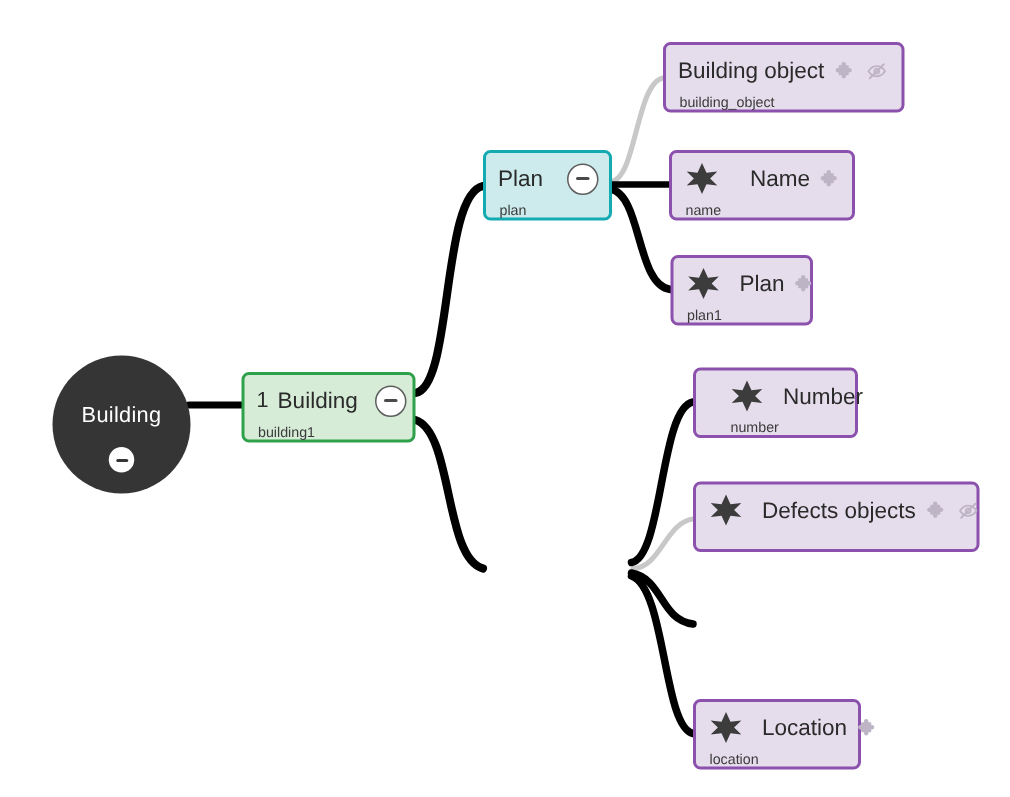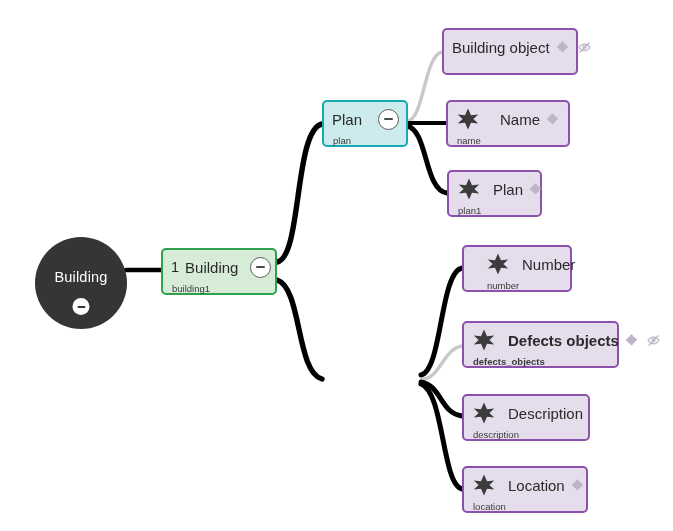--- a/index.html
+++ b/index.html
@@ -191,32 +191,33 @@
       <span class="title">Plan</span>
       <span class="spacer"></span>
       <span class="collapse-btn">
           <span class="bar"></span>
         </span>
     </div>
     <div class="sub">plan</div>
   </div>
 
 
-  <div class="node card purple" style="left:442px; top:28px; width:136px; height:47px;">
+  <div class="node card purple" style="left:442px; top:28px; width:161px; height:47px;">
     <div class="title-row">
       <span class="title">Building object</span>
       <svg class="puzzle-icon" width="15" height="15" viewBox="0 0 24 24">
         <path fill="#bdb4c6" d="M10.3 2.2c1.3 0 2.4 1 2.4 2.3 0 .4-.1.7-.3 1h2.4c.5 0 .9.4.9.9v2.4c.3-.2.6-.3 1-.3 1.3 0 2.3 1.1 2.3 2.4s-1 2.4-2.3 2.4c-.4 0-.7-.1-1-.3v2.4c0 .5-.4.9-.9.9h-2.3c.2.3.3.6.3 1 0 1.3-1.1 2.3-2.4 2.3s-2.4-1-2.4-2.3c0-.4.1-.7.3-1H5.9c-.5 0-.9-.4-.9-.9v-2.3c-.3.2-.6.3-1 .3-1.3 0-2.3-1.1-2.3-2.4s1-2.4 2.3-2.4c.4 0 .7.1 1 .3V6.4c0-.5.4-.9.9-.9h2.4c-.2-.3-.3-.6-.3-1 0-1.3 1-2.3 2.3-2.3z"></path>
       </svg>
       <svg class="eye-off-icon" width="15" height="15" viewBox="0 0 24 24">
         <path fill="none" stroke="#bdb4c6" stroke-width="1.9" stroke-linecap="round" d="M3.2 12s3.4-5.4 8.8-5.4S20.8 12 20.8 12s-3.4 5.4-8.8 5.4S3.2 12 3.2 12z"></path>
         <circle cx="12" cy="12" r="2.5" fill="none" stroke="#bdb4c6" stroke-width="1.9"></circle>
         <path stroke="#bdb4c6" stroke-width="2" stroke-linecap="round" d="M4.5 19.5 19.5 4.5"></path>
       </svg>
     </div>
+    <div class="sub">building_object</div>
   </div>
 
   <div class="node card purple" style="left:446px; top:100px; width:124px; height:47px;">
     <div class="title-row">
       <svg class="star-icon" width="24" height="24" viewBox="0 0 24 24">
         <path fill="#3c3c3c" d="M12 1.6 15 8.2 22.2 7.4 17.4 12 22.2 16.6 15 15.8 12 22.4 9 15.8 1.8 16.6 6.6 12 1.8 7.4 9 8.2z"></path>
       </svg>
       <span class="spacer"></span>
       <span class="title">Name</span>
       <svg class="puzzle-icon" width="15" height="15" viewBox="0 0 24 24">
@@ -245,52 +246,40 @@
       <svg class="star-icon" width="24" height="24" viewBox="0 0 24 24">
         <path fill="#3c3c3c" d="M12 1.6 15 8.2 22.2 7.4 17.4 12 22.2 16.6 15 15.8 12 22.4 9 15.8 1.8 16.6 6.6 12 1.8 7.4 9 8.2z"></path>
       </svg>
       <span class="spacer"></span>
       <span class="title">Number</span>
       <span class="spacer"></span>
     </div>
     <div class="sub">number</div>
   </div>
 
-  <div class="node card purple" style="left:462px; top:321px; width:157px; height:47px;font-weight:bold;">
+  <div class="node card purple" style="left:462px; top:321px; width:191px; height:47px;">
     <div class="title-row">
       <svg class="star-icon" width="24" height="24" viewBox="0 0 24 24">
         <path fill="#3c3c3c" d="M12 1.6 15 8.2 22.2 7.4 17.4 12 22.2 16.6 15 15.8 12 22.4 9 15.8 1.8 16.6 6.6 12 1.8 7.4 9 8.2z"></path>
       </svg>
       <span class="spacer"></span>
       <span class="title">Defects objects</span>
       <svg class="puzzle-icon" width="15" height="15" viewBox="0 0 24 24">
         <path fill="#bdb4c6" d="M10.3 2.2c1.3 0 2.4 1 2.4 2.3 0 .4-.1.7-.3 1h2.4c.5 0 .9.4.9.9v2.4c.3-.2.6-.3 1-.3 1.3 0 2.3 1.1 2.3 2.4s-1 2.4-2.3 2.4c-.4 0-.7-.1-1-.3v2.4c0 .5-.4.9-.9.9h-2.3c.2.3.3.6.3 1 0 1.3-1.1 2.3-2.4 2.3s-2.4-1-2.4-2.3c0-.4.1-.7.3-1H5.9c-.5 0-.9-.4-.9-.9v-2.3c-.3.2-.6.3-1 .3-1.3 0-2.3-1.1-2.3-2.4s1-2.4 2.3-2.4c.4 0 .7.1 1 .3V6.4c0-.5.4-.9.9-.9h2.4c-.2-.3-.3-.6-.3-1 0-1.3 1-2.3 2.3-2.3z"></path>
       </svg>
       <svg class="eye-off-icon" width="15" height="15" viewBox="0 0 24 24">
         <path fill="none" stroke="#bdb4c6" stroke-width="1.9" stroke-linecap="round" d="M3.2 12s3.4-5.4 8.8-5.4S20.8 12 20.8 12s-3.4 5.4-8.8 5.4S3.2 12 3.2 12z"></path>
         <circle cx="12" cy="12" r="2.5" fill="none" stroke="#bdb4c6" stroke-width="1.9"></circle>
         <path stroke="#bdb4c6" stroke-width="2" stroke-linecap="round" d="M4.5 19.5 19.5 4.5"></path>
       </svg>
     </div>
-    <div class="sub">defects_objects</div>
-  </div>
-
-  <div class="node card purple" style="left:462px; top:394px; width:128px; height:47px;">
-    <div class="title-row">
-      <svg class="star-icon" width="24" height="24" viewBox="0 0 24 24">
-        <path fill="#3c3c3c" d="M12 1.6 15 8.2 22.2 7.4 17.4 12 22.2 16.6 15 15.8 12 22.4 9 15.8 1.8 16.6 6.6 12 1.8 7.4 9 8.2z"></path>
-      </svg>
-      <span class="spacer"></span>
-      <span class="title">Description</span>
-      <span class="spacer"></span>
-    </div>
-    <div class="sub">description</div>
-  </div>
-
-  <div class="node card purple" style="left:462px; top:466px; width:126px; height:47px;">
+  </div>
+
+
+  <div class="node card purple" style="left:462px; top:466px; width:112px; height:47px;">
     <div class="title-row">
       <svg class="star-icon" width="24" height="24" viewBox="0 0 24 24">
         <path fill="#3c3c3c" d="M12 1.6 15 8.2 22.2 7.4 17.4 12 22.2 16.6 15 15.8 12 22.4 9 15.8 1.8 16.6 6.6 12 1.8 7.4 9 8.2z"></path>
       </svg>
       <span class="spacer"></span>
       <span class="title">Location</span>
       <svg class="puzzle-icon" width="15" height="15" viewBox="0 0 24 24">
         <path fill="#bdb4c6" d="M10.3 2.2c1.3 0 2.4 1 2.4 2.3 0 .4-.1.7-.3 1h2.4c.5 0 .9.4.9.9v2.4c.3-.2.6-.3 1-.3 1.3 0 2.3 1.1 2.3 2.4s-1 2.4-2.3 2.4c-.4 0-.7-.1-1-.3v2.4c0 .5-.4.9-.9.9h-2.3c.2.3.3.6.3 1 0 1.3-1.1 2.3-2.4 2.3s-2.4-1-2.4-2.3c0-.4.1-.7.3-1H5.9c-.5 0-.9-.4-.9-.9v-2.3c-.3.2-.6.3-1 .3-1.3 0-2.3-1.1-2.3-2.4s1-2.4 2.3-2.4c.4 0 .7.1 1 .3V6.4c0-.5.4-.9.9-.9h2.4c-.2-.3-.3-.6-.3-1 0-1.3 1-2.3 2.3-2.3z"></path>
       </svg>
     </div>

